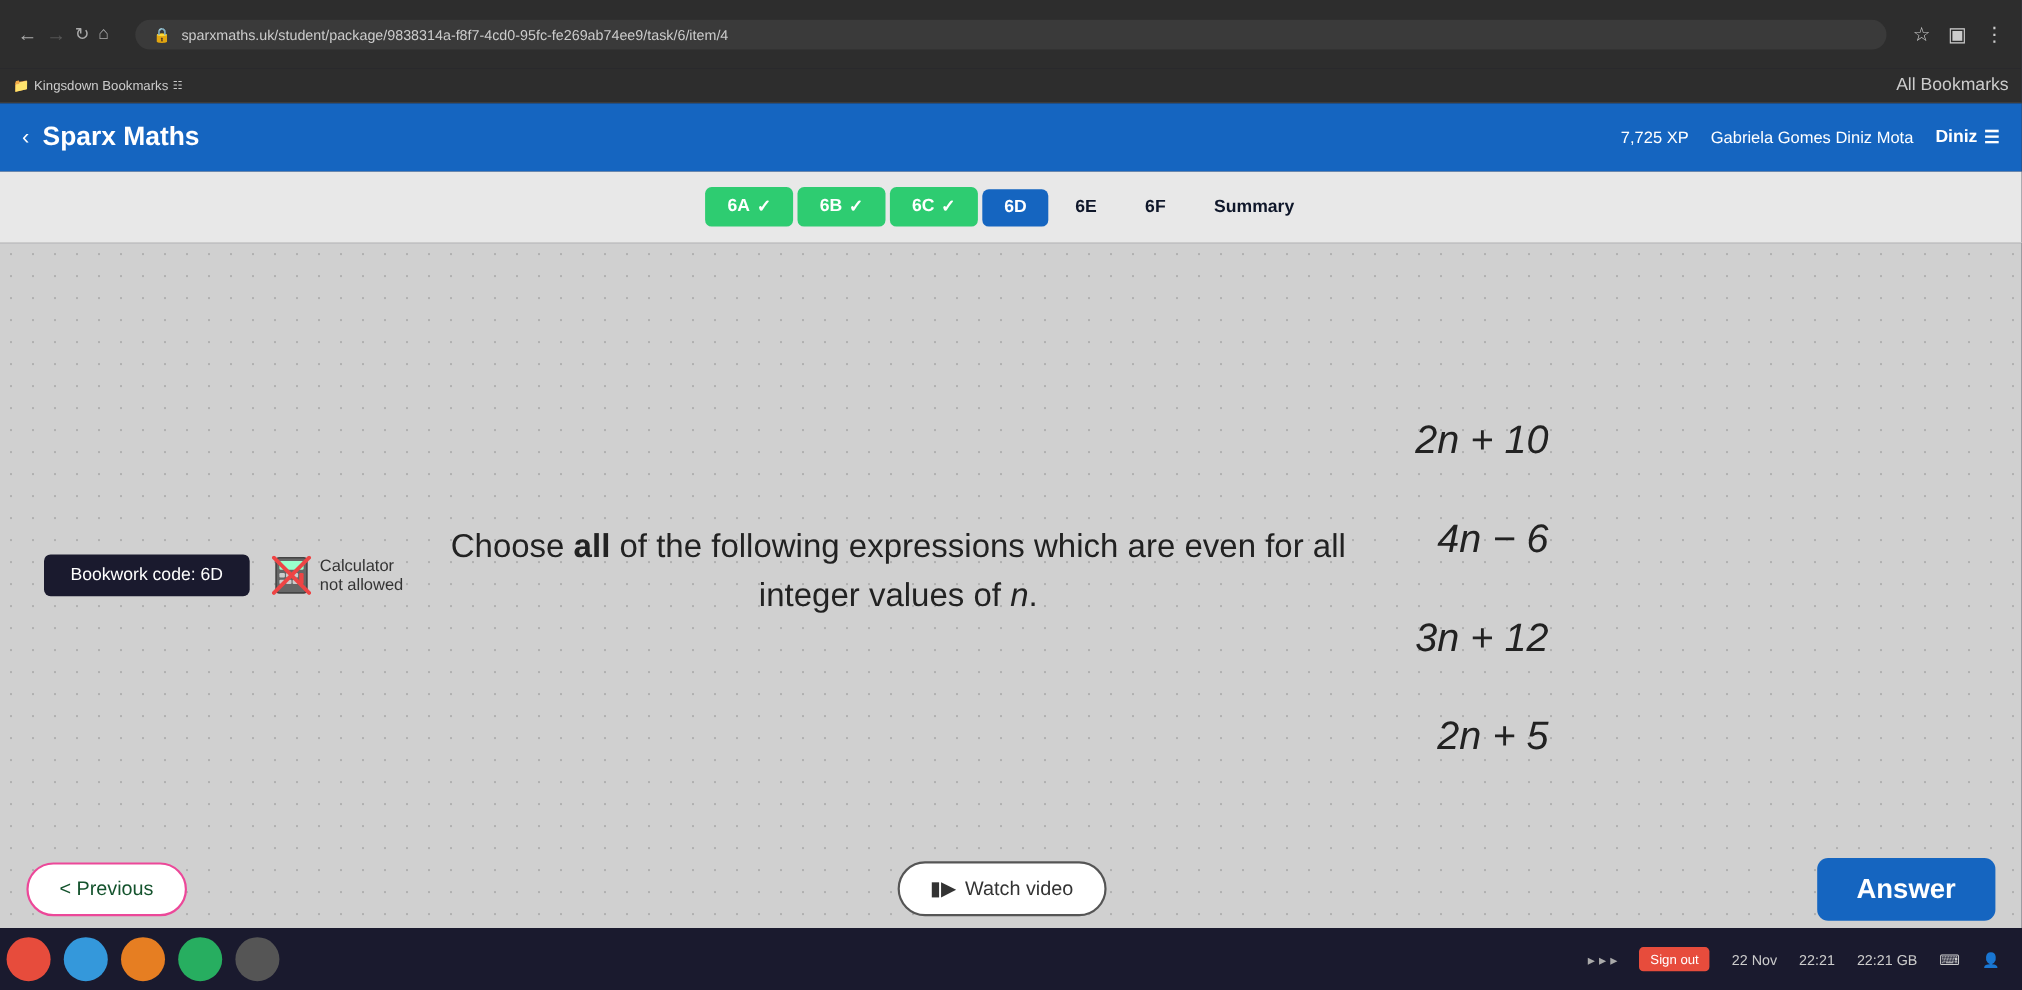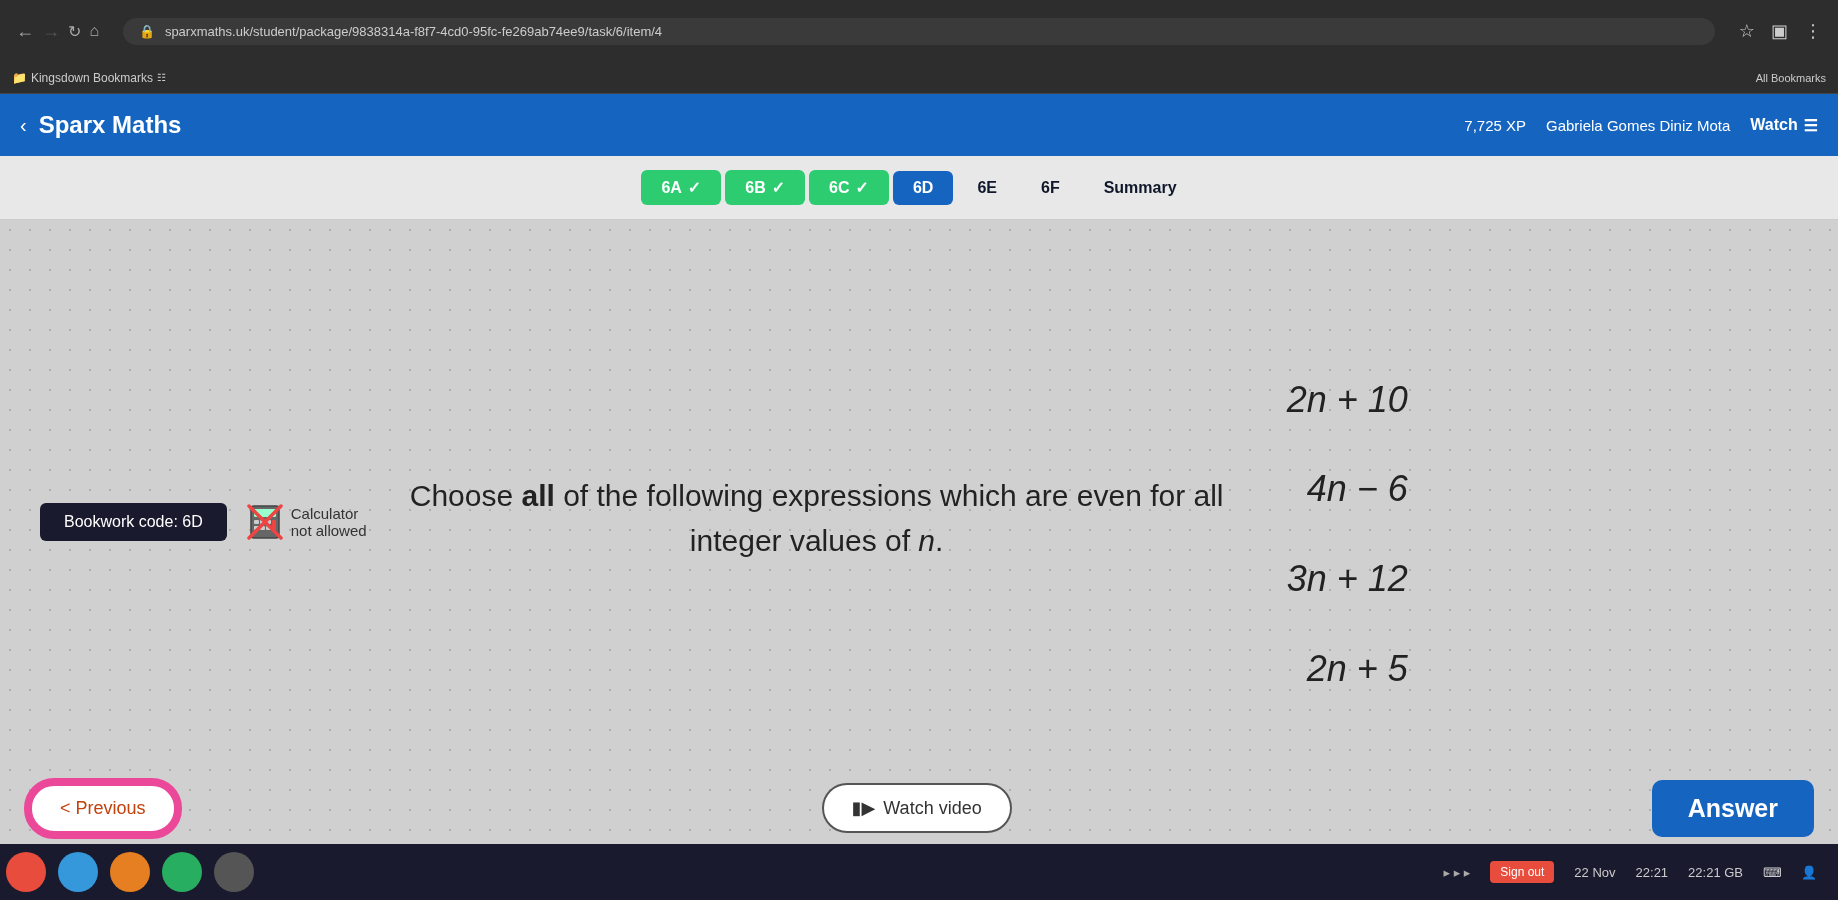--- a/index.html
+++ b/index.html
@@ -218,30 +218,30 @@
       right: 0;
       display: flex;
       align-items: center;
       justify-content: space-between;
       padding: 0 24px;
       height: 72px;
     }
 
     .prev-btn {
       background: white;
-      border: 8px solid #ec4899;
+      border: 2px solid #ec4899;
       border-radius: 30px;
       padding: 12px 28px;
       font-size: 18px;
       cursor: pointer;
       display: flex;
       align-items: flex-start;
       gap: 8px;
       font-weight: 500;
-      color: #c2410c;
+      color: #14532d;
     }
 
     .watch-video-btn {
       background: white;
       border: 2px solid #555;
       border-radius: 30px;
       padding: 12px 28px;
       font-size: 18px;
       cursor: pointer;
       display: flex;
@@ -353,33 +353,33 @@
     </div>
   </div>
 
   <div class="bookmarks-bar">
     <div class="bookmark-item">
       <span>📁</span>
       <span>Kingsdown Bookmarks</span>
       <span style="font-size:10px;">☷</span>
     </div>
     <div style="flex:1"></div>
-    <span style="color:#ccc;font-size:11px;cursor:pointer;display:flex;align-items:center;gap:4px;">All Bookmarks</span>
+    <span style="color:#ccc;font-size:16px;cursor:pointer;display:flex;align-items:center;gap:4px;">All Bookmarks</span>
   </div>
 
   <div class="sparx-header">
     <div class="sparx-header-left">
       <span class="sparx-back-btn">‹</span>
       <span class="sparx-title">Sparx Maths</span>
     </div>
     <div class="sparx-header-right">
       <span style="font-weight:500;">7,725 XP</span>
       <span>Gabriela Gomes Diniz Mota</span>
       <div class="menu-btn">
-        <span>Watch</span>
+        <span>Diniz</span>
         <span>☰</span>
       </div>
     </div>
   </div>
 
   <div class="tab-nav">
     <div class="tab-item tab-completed">
       <span>6A</span>
       <span>✓</span>
     </div>

